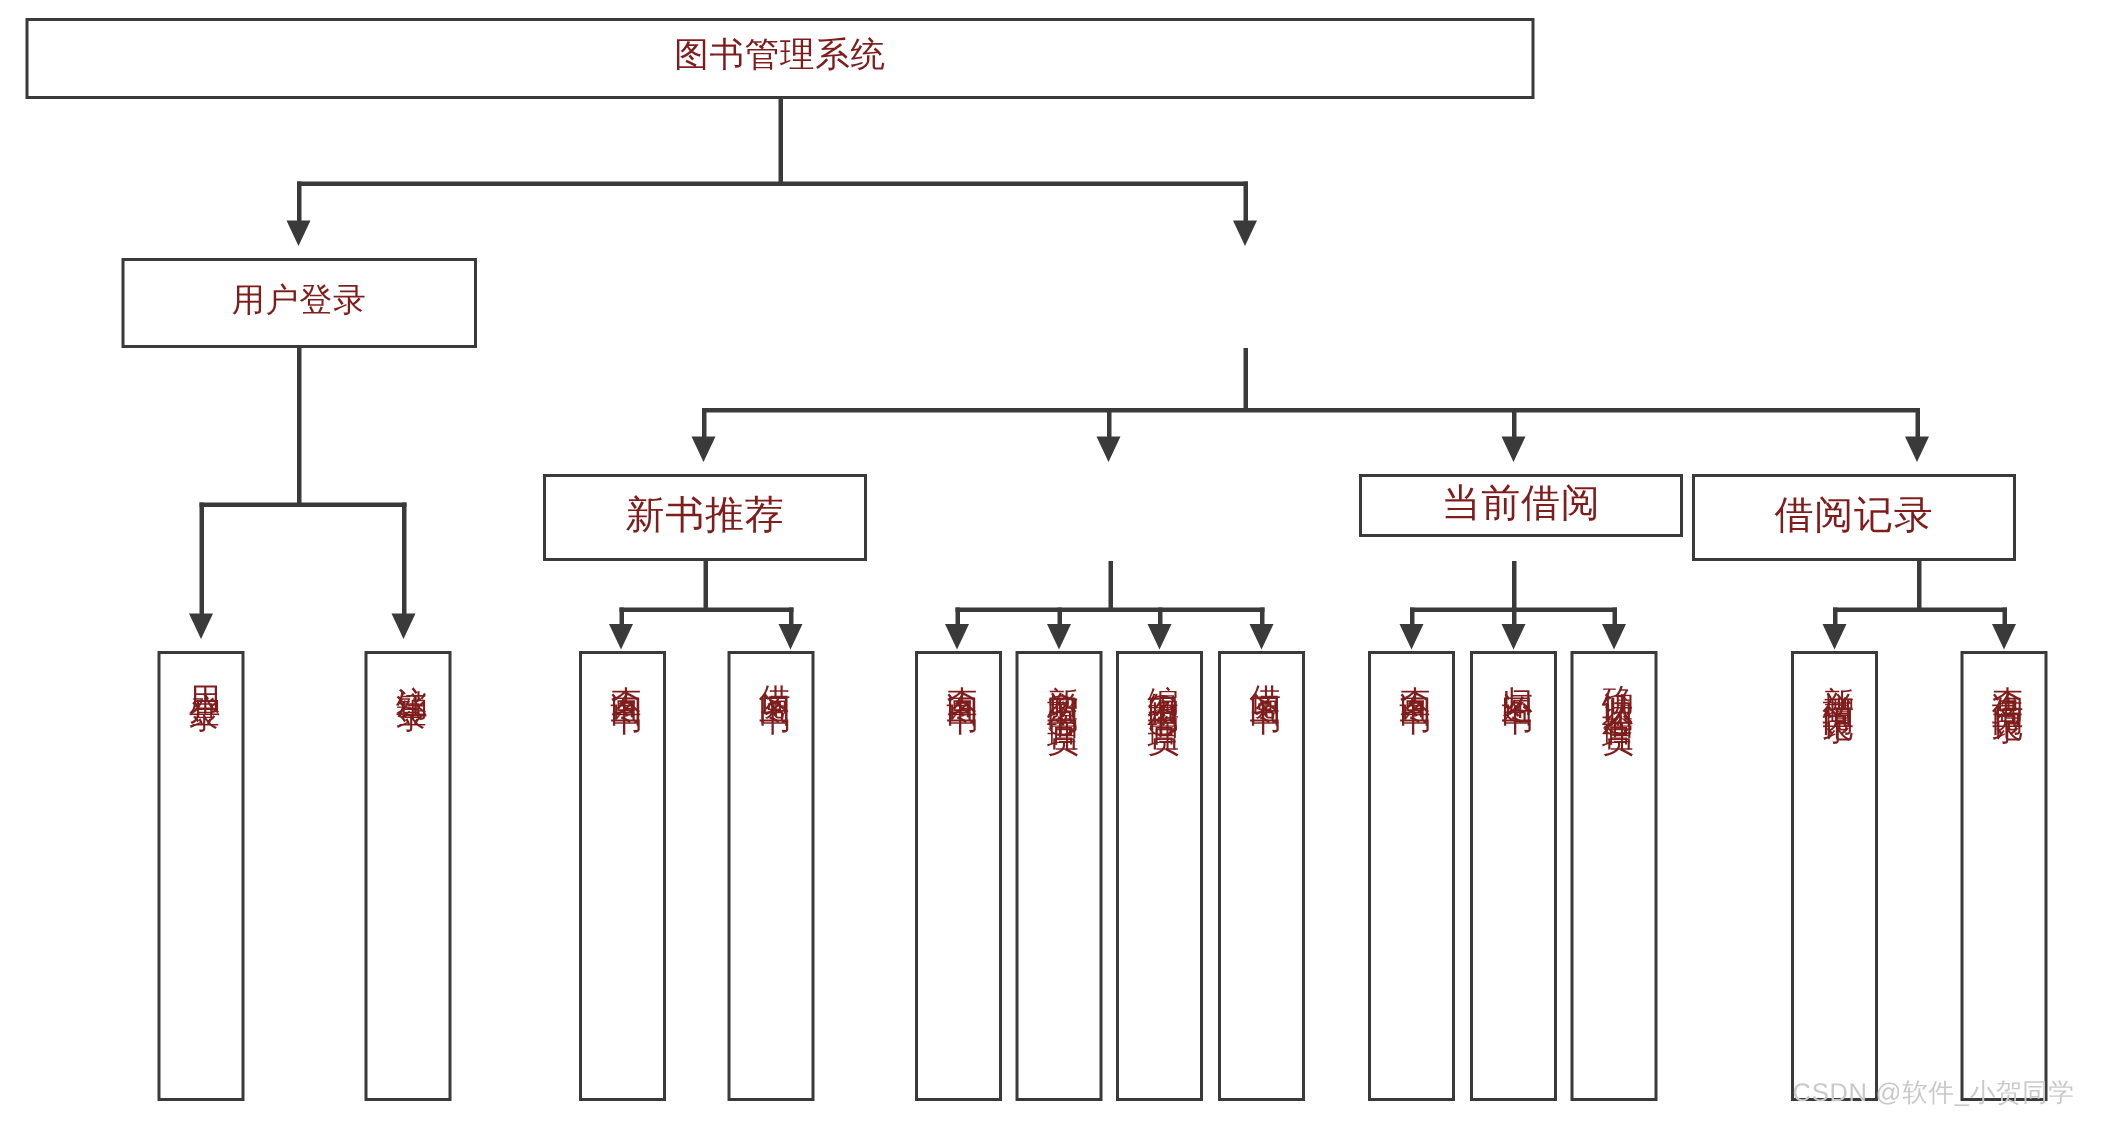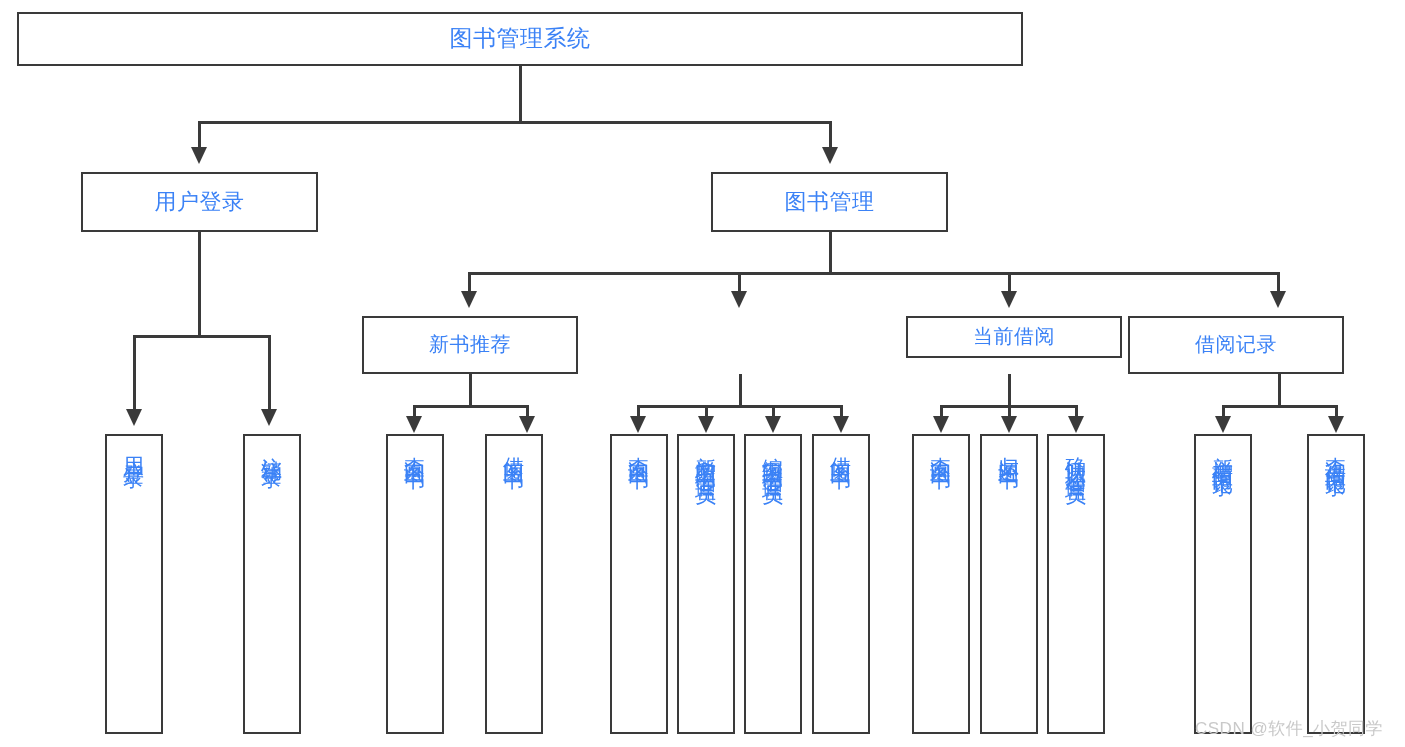--- a/index.html
+++ b/index.html
@@ -26,27 +26,28 @@
     border: 2px solid #3a3a3a;
     background: #ffffff;
     display: flex;
     align-items: center;
     justify-content: center;
     text-align: center;
   }
   .node .label {
     font-size: 22px;
     line-height: 1.18;
-    color: #3b82f6;
+    color: #7f1d1d;
     letter-spacing: 0.5px;
     white-space: nowrap;
+    font-family: Liberation Mono, monospace;
   }
   .node.root .label { font-size: 23px; }
   .node.level2 .label { font-size: 22px; }
-  .node.level3 .label { font-size: 20px; }
+  .node.level3 .label { font-size: 26px; }
   
   .node.leaf {
     align-items: flex-start;
     justify-content: center;
     padding-top: 4px;
   }
   .node.leaf .label {
     writing-mode: vertical-rl;
     text-orientation: upright;
     font-size: 21px;
@@ -96,23 +97,20 @@
   <div class="conn v" style="left:198px; top:121px; width:3px; height:28px;"></div>
   <div class="arrow" style="left:191px; top:147px;"></div>
 
   <div class="conn v" style="left:829px; top:121px; width:3px; height:28px;"></div>
   <div class="arrow" style="left:822px; top:147px;"></div>
 
   <div class="node level2" style="left:81px; top:172px; width:237px; height:60px;">
     <span class="label">用户登录</span>
   </div>
 
-  <div class="node level2" style="left:711px; top:172px; width:237px; height:60px;">
-    <span class="label">图书管理</span>
-  </div>
 
   <div class="conn v" style="left:198px; top:232px; width:3px; height:104px;"></div>
   <div class="conn h" style="left:133px; top:335px; width:138px; height:3px;"></div>
   <div class="conn v" style="left:133px; top:335px; width:3px; height:76px;"></div>
   <div class="arrow" style="left:126px; top:409px;"></div>
   <div class="conn v" style="left:268px; top:335px; width:3px; height:76px;"></div>
   <div class="arrow" style="left:261px; top:409px;"></div>
 
   <div class="conn v" style="left:829px; top:232px; width:3px; height:41px;"></div>
   <div class="conn h" style="left:468px; top:272px; width:812px; height:3px;"></div>

